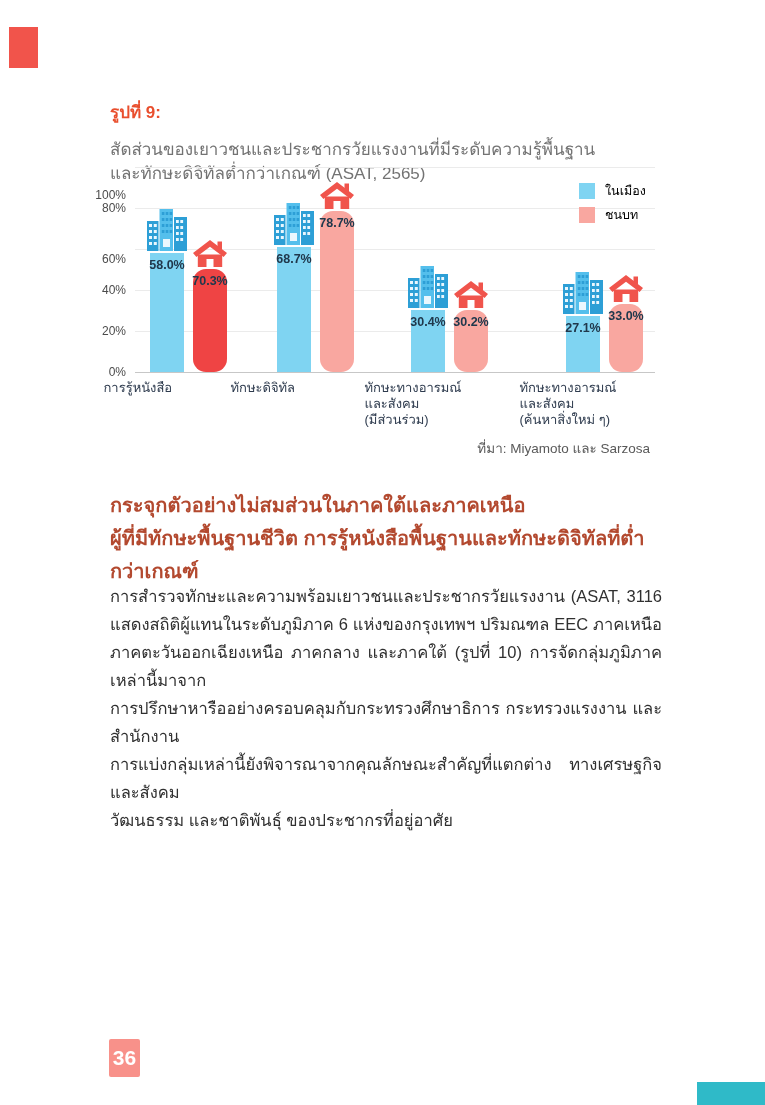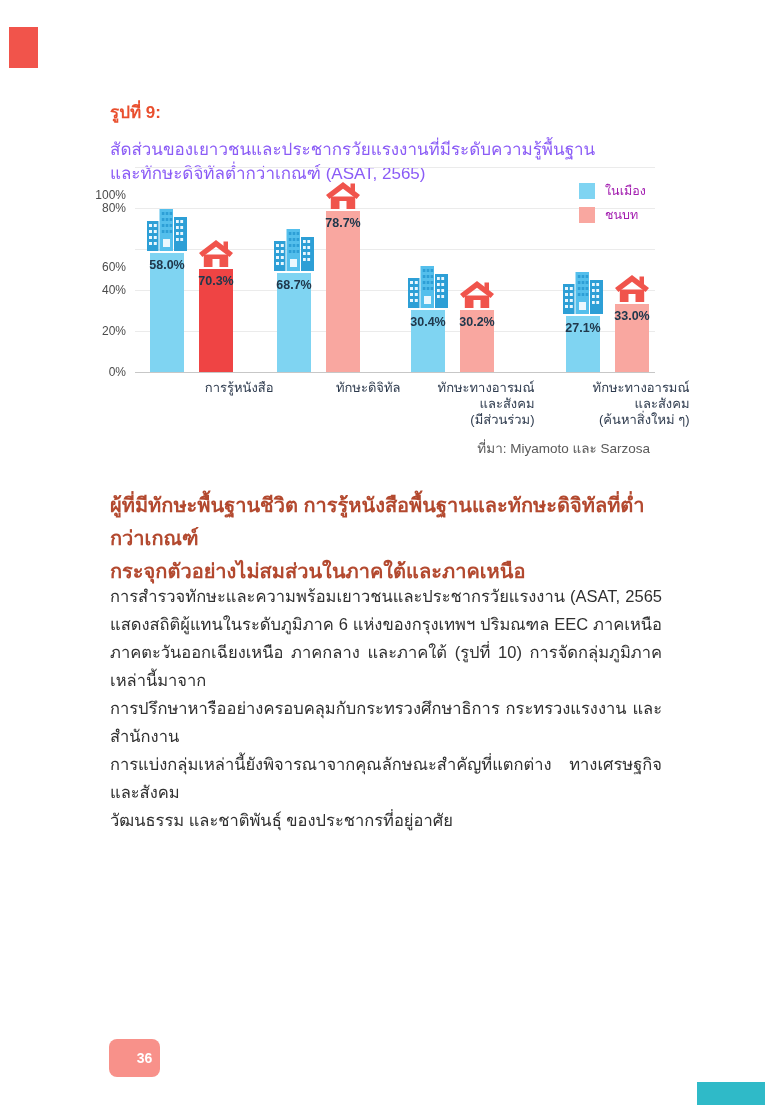--- a/index.html
+++ b/index.html
@@ -6,56 +6,56 @@
   .page{position:relative;width:765px;height:1105px;background:#ffffff;overflow:hidden;
         font-family:"Liberation Sans","DejaVu Sans",sans-serif;}
 
   
   .corner-tl{position:absolute;left:9px;top:27px;width:29px;height:41px;background:#F1544B;}
   .corner-br{position:absolute;right:0;bottom:0;width:68px;height:23px;background:#2FBAC8;}
 
   
   .fig-head{position:absolute;left:110px;top:101px;width:548px;display:flex;gap:13px;flex-direction:column;}
   .fig-label{color:#E94F2E;font-weight:700;font-size:17px;white-space:nowrap;line-height:24px;}
-  .fig-title{color:#8b5cf6;font-size:17px;line-height:24px;font-weight:500;}
+  .fig-title{color:#737373;font-size:17px;line-height:24px;font-weight:500;}
 
   
   .plot{position:absolute;left:135px;top:167px;width:520px;height:205px;}
   .gridline{position:absolute;left:0;right:0;height:1px;background:#EBEBEB;}
   .gridline.zero{background:#C7C7C7;}
   .ylabel{position:absolute;right:100%;margin-right:9px;transform:translateY(-50%);
           font-size:12px;color:#4B4B4B;white-space:nowrap;}
   .group{position:absolute;bottom:0;height:100%;width:77px;}
   .bar{position:absolute;bottom:0;width:34px;}
   .bar.s0{left:0;}
-  .bar.s1{left:49px;}
+  .bar.s1{left:43px;border-radius:13px;}
   .bar-label{position:absolute;top:5px;left:50%;transform:translateX(-50%);
              font-size:12.5px;font-weight:700;color:#20384C;white-space:nowrap;}
   .bar-icon{position:absolute;bottom:100%;left:50%;transform:translateX(-50%);
             margin-bottom:2px;line-height:0;}
-  .xlabel{position:absolute;top:213px;width:170px;text-align:right;
+  .xlabel{position:absolute;top:213px;width:170px;text-align:left;
           font-size:13px;color:#2E3B4E;line-height:16px;}
   .legend{position:absolute;left:444px;top:16px;}
   .legend-row{display:flex;align-items:center;gap:10px;height:16px;margin-bottom:8px;}
   .legend-swatch{width:16px;height:16px;flex:0 0 auto;}
-  .legend-label{font-size:12.5px;color:#a21caf;}
+  .legend-label{font-size:12.5px;color:#000000;}
 
   .source{position:absolute;left:110px;top:437px;width:540px;text-align:right;
           color:#595959;font-size:13.5px;}
 
   .heading{position:absolute;left:110px;top:489px;width:552px;color:#B3492F;
            font-weight:700;font-size:20px;line-height:33px;}
 
   .bodytext{position:absolute;left:110px;top:582px;width:552px;color:#303030;font-size:16.5px;}
   .body-line{line-height:28px;text-align:justify;text-align-last:justify;}
   .body-line:last-child{text-align-last:left;}
 
   .badge{position:absolute;left:109px;top:1039px;width:31px;height:38px;background:#F8918A;
-         border-radius:8px;color:#ffffff;font-weight:700;font-size:14px;
-         display:flex;align-items:center;justify-content:center;padding-left:20px;}
+         border-radius:2px;color:#ffffff;font-weight:700;font-size:21px;
+         display:flex;align-items:center;justify-content:center;}
 </style>
 </head>
 <body>
 
 <div class="page">
 
   <div class="corner-tl"></div>
 
   <div class="fig-head">
     <div class="fig-label">รูปที่ 9:</div>
@@ -64,21 +64,21 @@
       <div>และทักษะดิจิทัลต่ำกว่าเกณฑ์ (ASAT, 2565)</div>
     </div>
   </div>
 
   <div class="plot">
       <div class="gridline" style="top: 0px;"></div>
       <div class="ylabel" style="top: 0px; margin-top: 28px;">100%</div>
       <div class="gridline" style="top: 41px;"></div>
       <div class="ylabel" style="top: 41px;">80%</div>
       <div class="gridline" style="top: 82px;"></div>
-      <div class="ylabel" style="top: 100px;">60%</div>
+      <div class="ylabel" style="top: 92px;">60%</div>
       <div class="gridline" style="top: 123px;"></div>
       <div class="ylabel" style="top: 123px;">40%</div>
       <div class="gridline" style="top: 164px;"></div>
       <div class="ylabel" style="top: 164px;">20%</div>
       <div class="gridline zero" style="top: 205px;"></div>
       <div class="ylabel" style="top: 205px;">0%</div>
       <div class="group" style="left: 15px;">
         <div class="bar s0" style="height: 118.9px; background: rgb(127, 212, 242);">
           <div class="bar-label">58.0%</div>
           <div class="bar-icon"><svg width="40" height="42" viewBox="0 0 40 42">
@@ -127,21 +127,21 @@
               <path d="M17 0 L34 13 L30.6 17 L17 6.8 L3.4 17 L0 13 Z"></path>
               <rect x="4.8" y="14.5" width="24.4" height="12.5"></rect>
               <rect x="13.5" y="19" width="7" height="8" fill="#ffffff"></rect>
             </svg></div>
         </div>
       </div>
       <div class="xlabel" style="left: -31.5px;">
         <div>การรู้หนังสือ</div>
       </div>
       <div class="group" style="left: 142px;">
-        <div class="bar s0" style="height: 99px; background: rgb(127, 212, 242);">
+        <div class="bar s0" style="height: 125px; background: rgb(127, 212, 242);">
           <div class="bar-label">68.7%</div>
           <div class="bar-icon"><svg width="40" height="42" viewBox="0 0 40 42">
               <rect x="0" y="12" width="11.5" height="30" fill="#2D9FD6"></rect>
               <rect x="27" y="8" width="13" height="34" fill="#2D9FD6"></rect>
               <rect x="12.5" y="0" width="13.5" height="42" fill="#54BFEC"></rect>
               <g fill="#EAF7FE">
                 <rect x="2" y="15" width="3" height="3"></rect>
                 <rect x="6.8" y="15" width="3" height="3"></rect>
                 <rect x="2" y="21" width="3" height="3"></rect>
                 <rect x="6.8" y="21" width="3" height="3"></rect>
@@ -310,26 +310,26 @@
         <div class="legend-row">
           <div class="legend-swatch" style="background: rgb(249, 167, 160);"></div>
           <div class="legend-label">ชนบท</div>
         </div>
       </div>
     </div>
 
   <div class="source">ที่มา: Miyamoto และ Sarzosa</div>
 
   <div class="heading">
+    <div>กระจุกตัวอย่างไม่สมส่วนในภาคใต้และภาคเหนือ</div>
     <div>ผู้ที่มีทักษะพื้นฐานชีวิต การรู้หนังสือพื้นฐานและทักษะดิจิทัลที่ต่ำกว่าเกณฑ์</div>
-    <div>กระจุกตัวอย่างไม่สมส่วนในภาคใต้และภาคเหนือ</div>
   </div>
 
   <div class="bodytext">
-      <div class="body-line">การสำรวจทักษะและความพร้อมเยาวชนและประชากรวัยแรงงาน (ASAT, 2565</div>
+      <div class="body-line">การสำรวจทักษะและความพร้อมเยาวชนและประชากรวัยแรงงาน (ASAT, 3116</div>
       <div class="body-line">แสดงสถิติผู้แทนในระดับภูมิภาค 6 แห่งของกรุงเทพฯ ปริมณฑล EEC ภาคเหนือ</div>
       <div class="body-line">ภาคตะวันออกเฉียงเหนือ ภาคกลาง และภาคใต้ (รูปที่ 10) การจัดกลุ่มภูมิภาคเหล่านี้มาจาก</div>
       <div class="body-line">การปรึกษาหารืออย่างครอบคลุมกับกระทรวงศึกษาธิการ กระทรวงแรงงาน และ สำนักงาน</div>
       <div class="body-line">การแบ่งกลุ่มเหล่านี้ยังพิจารณาจากคุณลักษณะสำคัญที่แตกต่าง ทางเศรษฐกิจและสังคม</div>
       <div class="body-line">วัฒนธรรม และชาติพันธุ์ ของประชากรที่อยู่อาศัย</div>
     </div>
 
   <div class="badge">36</div>
 
   <div class="corner-br"></div>

